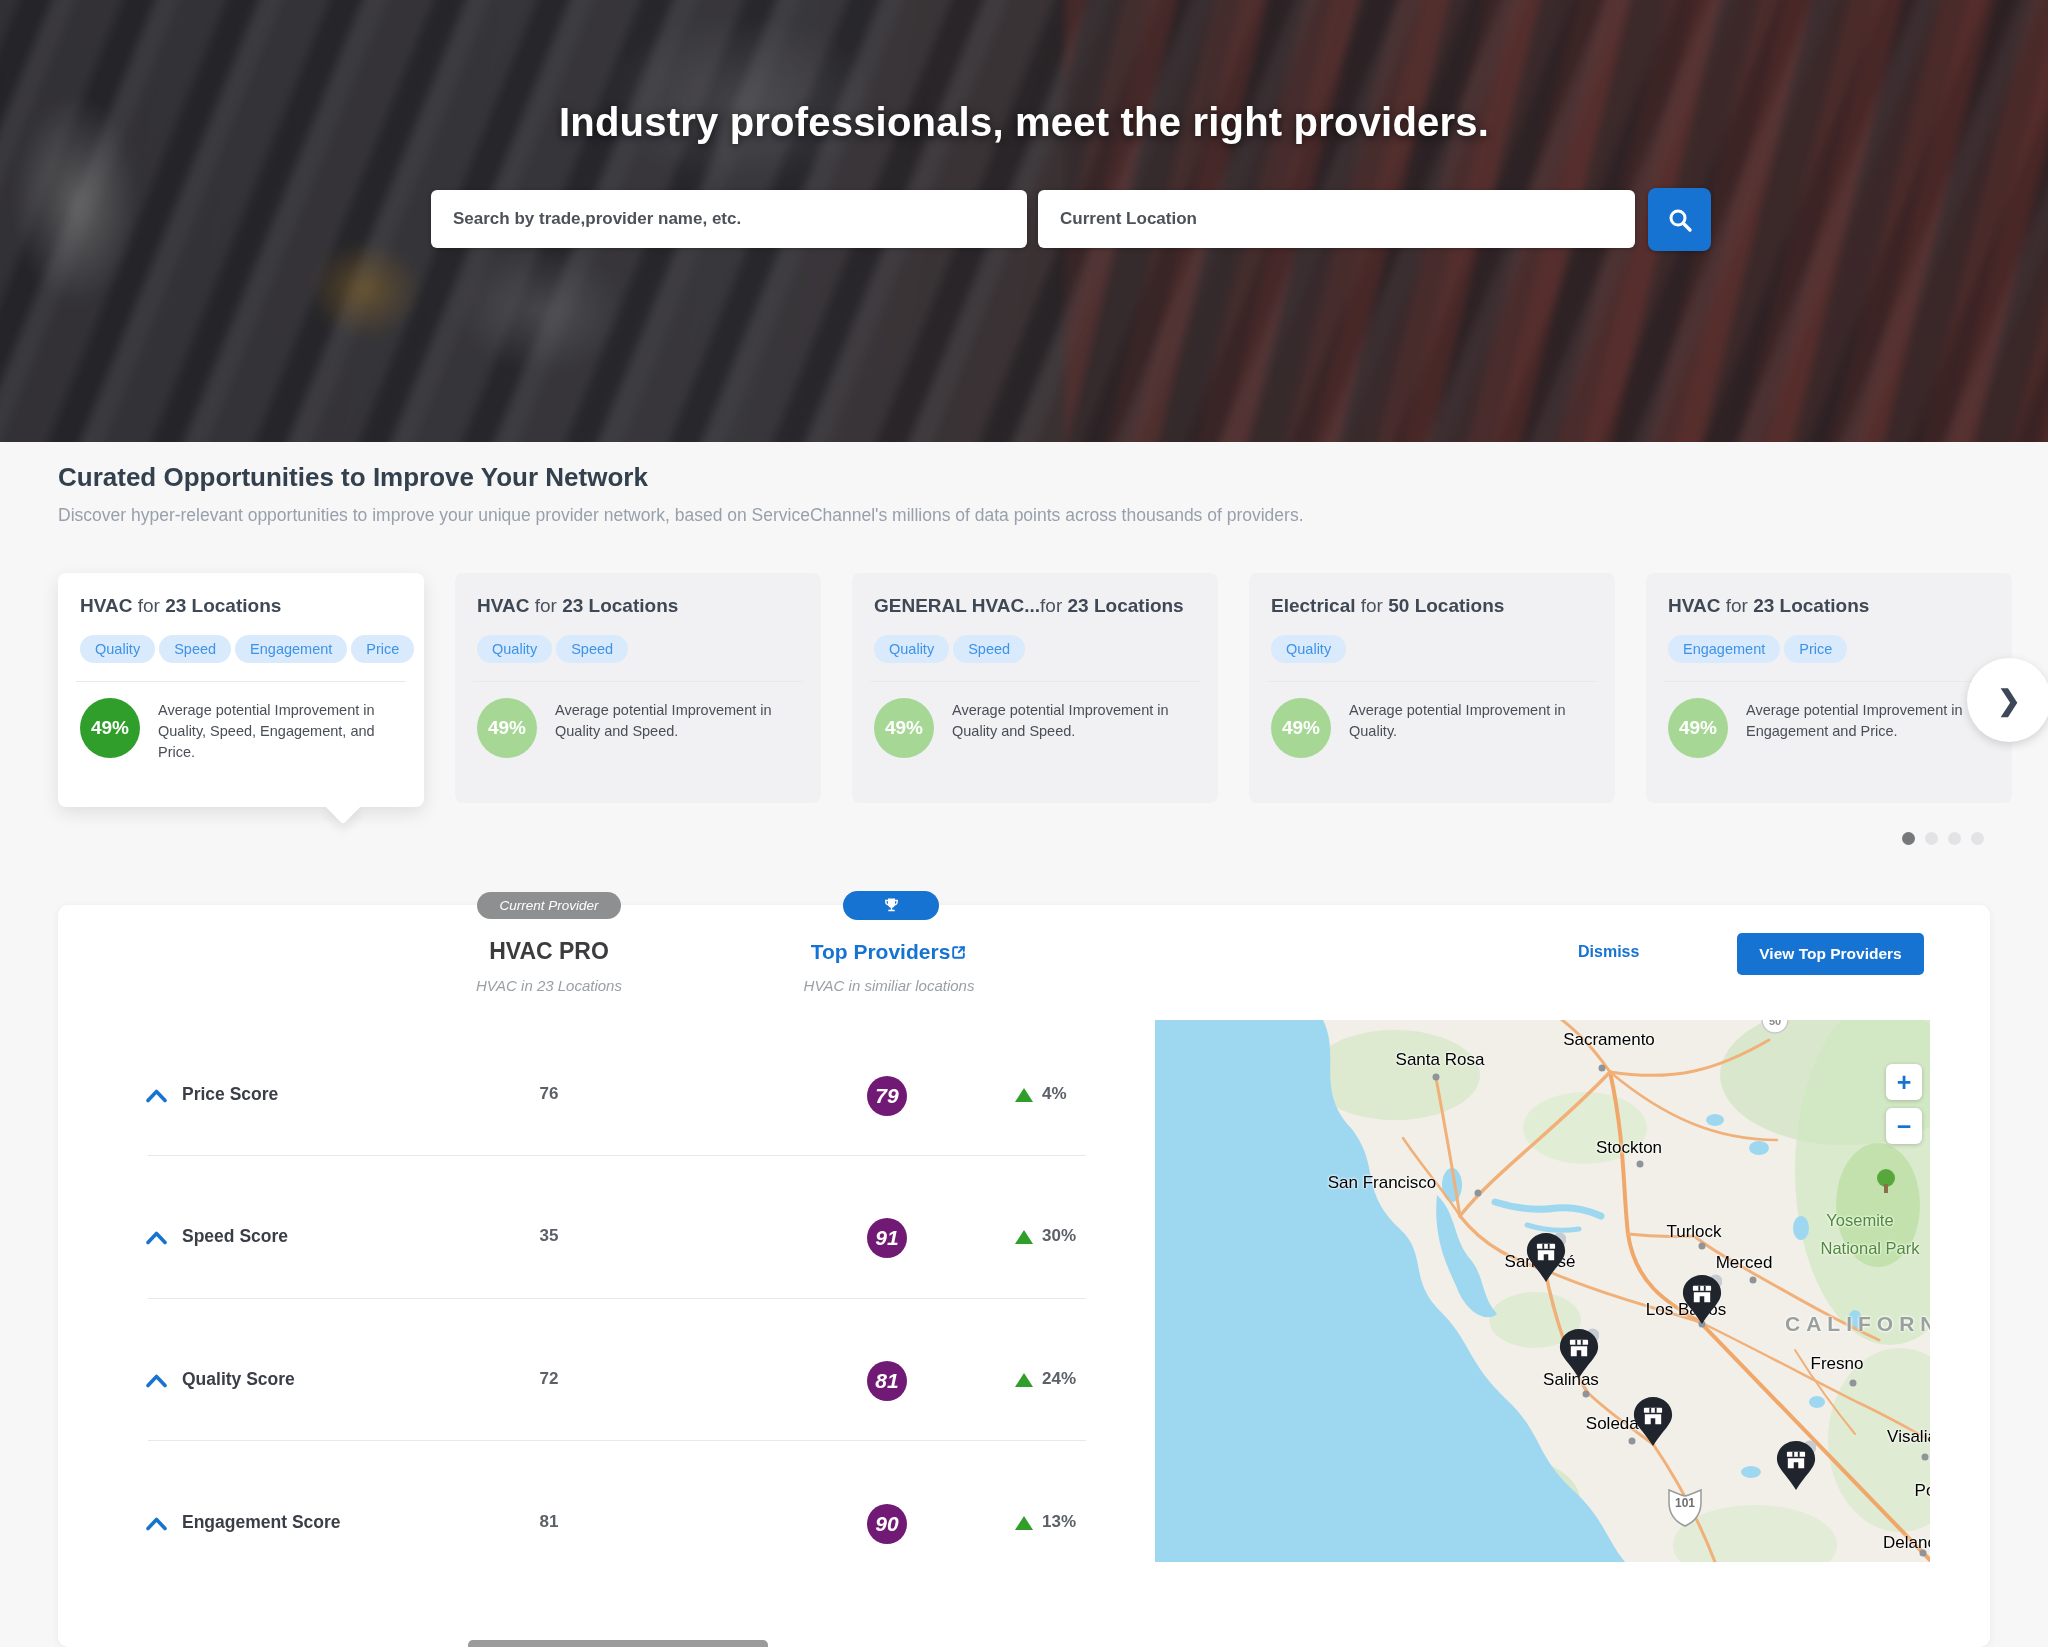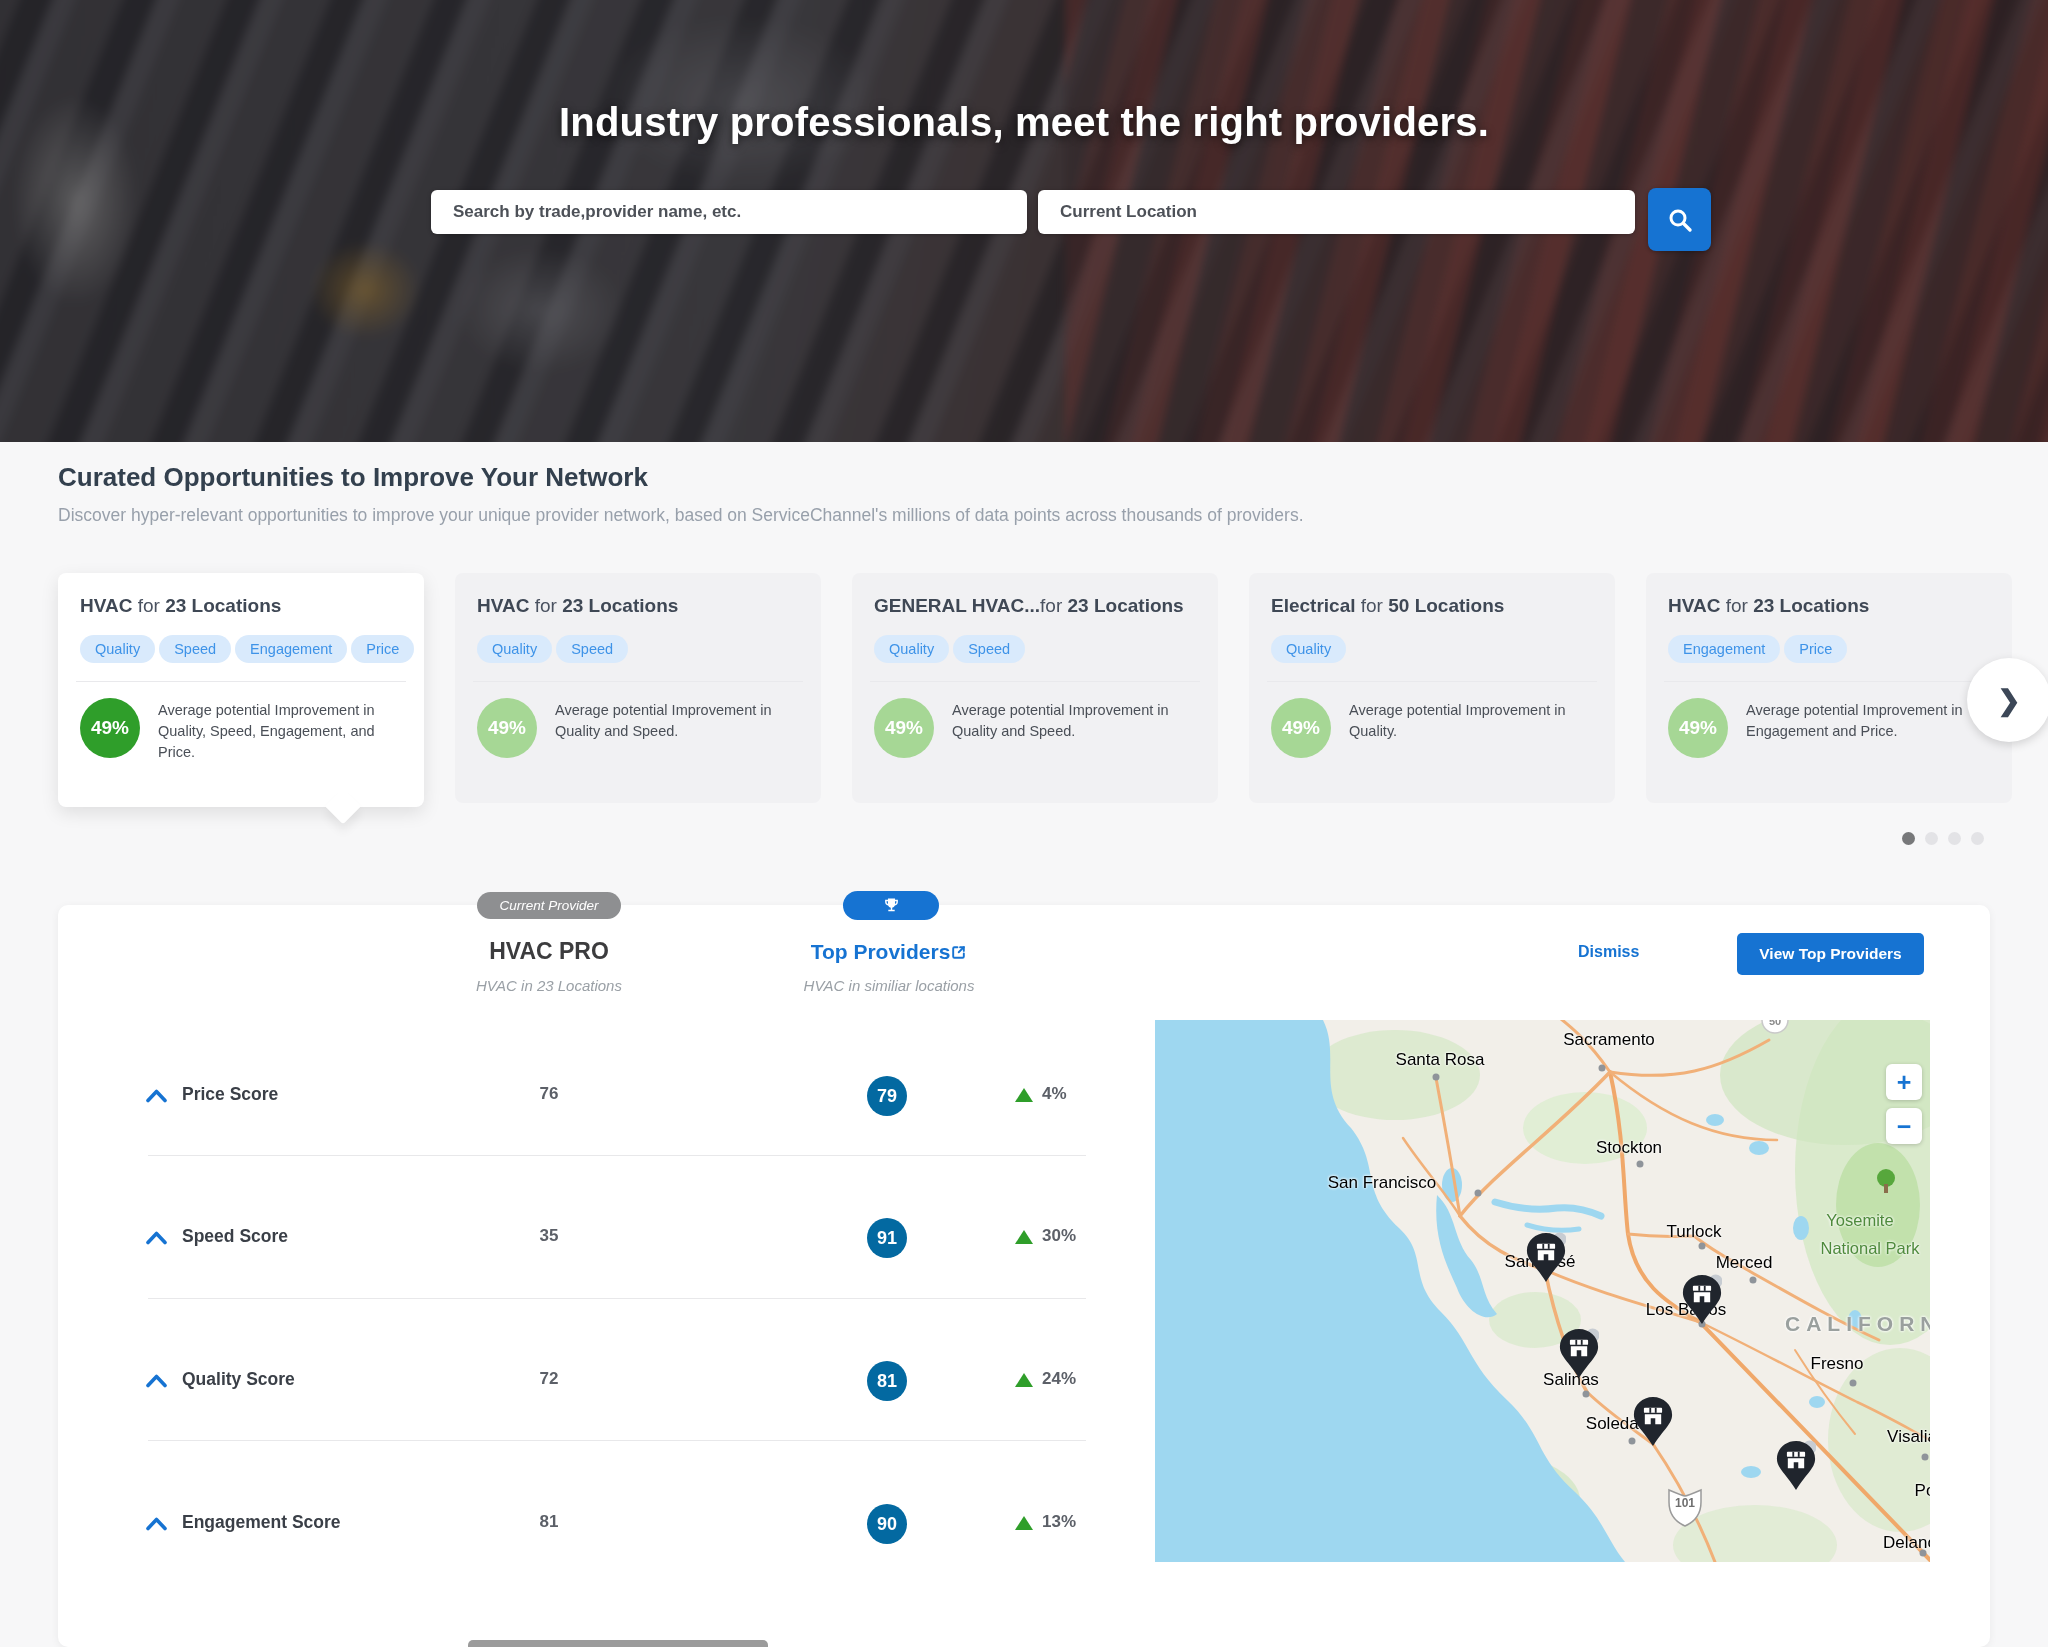--- a/index.html
+++ b/index.html
@@ -17,21 +17,21 @@
       radial-gradient(ellipse 200px 120px at 760px 120px, rgba(160,160,165,.35), transparent 70%),
       repeating-linear-gradient(112deg, rgba(0,0,0,0) 0 44px, rgba(22,22,26,.45) 44px 74px, rgba(105,105,112,.28) 74px 96px),
       linear-gradient(100deg, #403e41 0%, #4a484b 38%, #4e3c3a 58%, #5e3b38 78%, #573531 100%);
   }
   .hero-red { position:absolute; left:52%; right:-20px; top:-20px; bottom:-20px; filter:blur(4px); opacity:.85;
     background: repeating-linear-gradient(104deg, rgba(148,62,55,.50) 0 26px, rgba(58,42,44,.45) 26px 62px, rgba(118,52,48,.38) 62px 88px);
   }
   .hero-shade { position:absolute; inset:0; background:rgba(18,18,22,.30); }
   .hero-title { position:absolute; left:0; right:0; top:100px; text-align:center; color:#ffffff;
     font-size:40px; font-weight:700; letter-spacing:.2px; text-shadow:0 2px 8px rgba(0,0,0,.65); }
-  .search-input { position:absolute; top:190px; height:44px; background:#fff; border:none; border-radius:6px;
+  .search-input { position:absolute; top:190px; height:58px; background:#fff; border:none; border-radius:6px;
     font-family:"Liberation Sans", sans-serif; font-size:17px; font-weight:600; color:#45484e; padding:0 22px; outline:none;
     box-shadow:0 1px 4px rgba(0,0,0,.25); }
   .search-input::placeholder { color:#4d5158; opacity:1; font-weight:600; }
   .inp-trade { left:431px; width:596px; }
   .inp-loc   { left:1038px; width:597px; }
   .search-btn { position:absolute; left:1648px; top:188px; width:63px; height:63px; background:#1673d2; border:none;
     border-radius:8px; cursor:pointer; display:flex; align-items:center; justify-content:center; box-shadow:0 1px 4px rgba(0,0,0,.3); }
 
   
   .curated-title { position:absolute; left:58px; top:462px; font-size:26px; font-weight:700; color:#33404e; }
@@ -74,22 +74,22 @@
   .top-sub   { position:absolute; left:706px; top:72px; width:250px; text-align:center; font-size:15px; font-style:italic; color:#9aa0a6; }
   .dismiss-btn { position:absolute; left:1520px; top:38px; background:none; border:none; color:#1673d2; font-size:16px; font-weight:700;
     cursor:pointer; font-family:"Liberation Sans", sans-serif; }
   .view-top-btn { position:absolute; left:1679px; top:28px; width:187px; height:42px; background:#1673d2; color:#fff; border:none;
     border-radius:5px; font-size:15.5px; font-weight:700; cursor:pointer; font-family:"Liberation Sans", sans-serif; }
 
   .score-row { position:absolute; left:0; width:1040px; height:40px; }
   .row-chevron { position:absolute; left:87px; top:12px; }
   .row-label { position:absolute; left:124px; top:8px; font-size:17.5px; font-weight:700; color:#3a3f47; }
   .row-current { position:absolute; left:431px; top:8px; width:120px; text-align:center; font-size:17px; font-weight:600; color:#5c6068; }
-  .row-circle { position:absolute; left:809px; top:0; width:40px; height:40px; border-radius:50%; background:#0369a1;
-    color:#fff; font-size:18px; font-weight:700; display:flex; align-items:center; justify-content:center; }
+  .row-circle { position:absolute; left:809px; top:0; width:40px; height:40px; border-radius:50%; background:#701a75;
+    color:#fff; font-size:21px; font-weight:700; display:flex; align-items:center; justify-content:center;font-style:italic; }
   .row-up { position:absolute; left:957px; top:12px; width:0; height:0;
     border-left:9px solid transparent; border-right:9px solid transparent; border-bottom:14px solid #2f9e2a; }
   .row-change { position:absolute; left:984px; top:8px; font-size:17px; font-weight:600; color:#5c6068; }
   .row-divider { position:absolute; left:90px; width:938px; height:1px; background:#e8e8ea; }
 
   
   .map { position:absolute; left:1097px; top:115px; width:775px; height:542px; background:#f2efe9; overflow:hidden; }
   .map svg.base { position:absolute; left:0; top:0; }
   .map-label { position:absolute; transform:translate(-50%,-50%); font-size:17px; color:#000000; white-space:nowrap;
     text-shadow:0 0 3px #fff, 0 0 3px #fff; z-index:2; }

